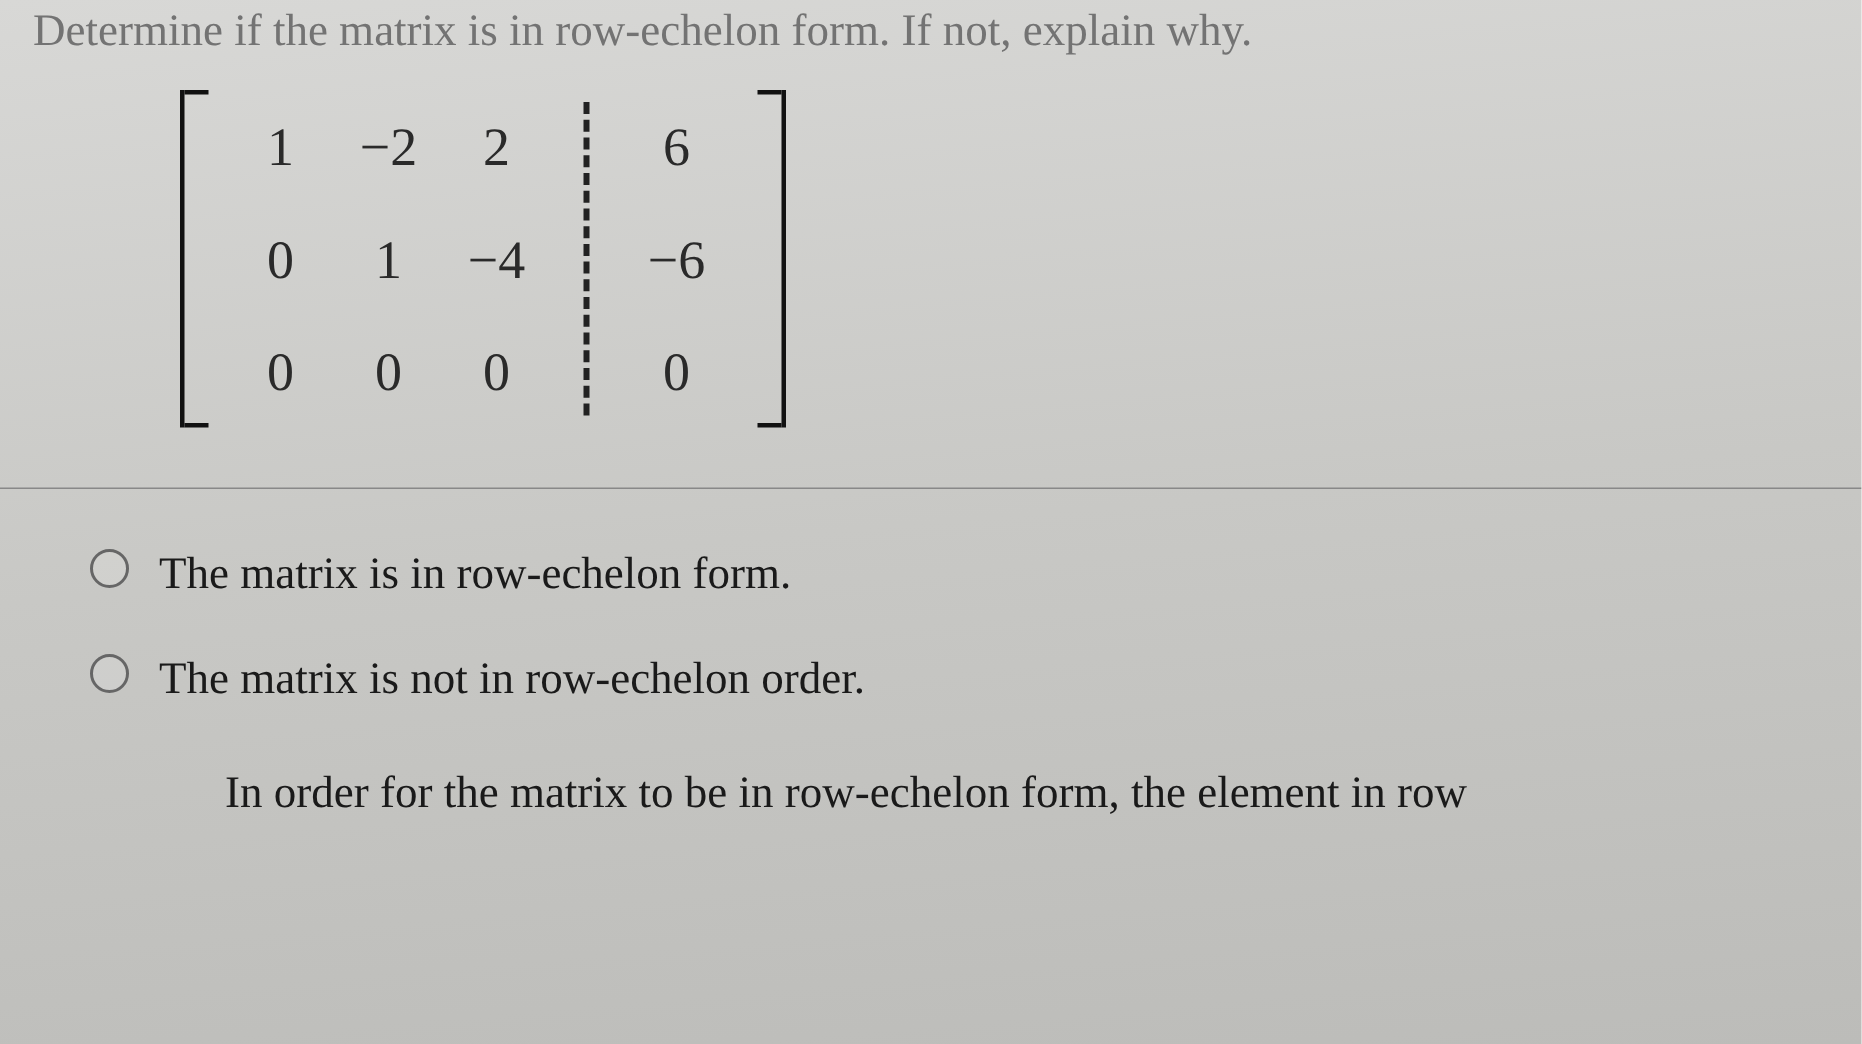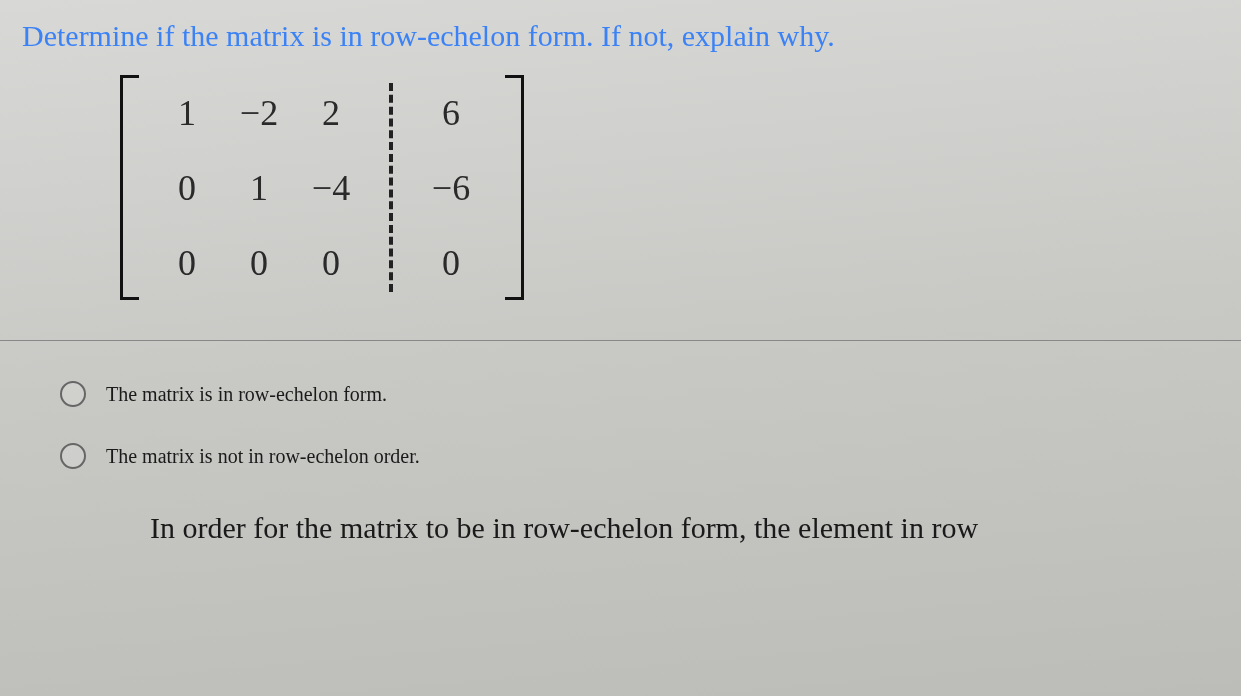--- a/index.html
+++ b/index.html
@@ -6,24 +6,24 @@
     margin: 0;
     padding: 0;
     font-family: Georgia, 'Times New Roman', serif;
     background: linear-gradient(175deg, #d8d8d6 0%, #c8c8c5 50%, #bcbcb9 100%);
     width: 1241px;
     height: 696px;
     overflow: hidden;
     color: #2a2a2a;
   }
   .question-text {
-    padding: 16px 20px 10px 22px;
+    padding: 1px 20px 10px 22px;
     font-size: 30px;
     line-height: 1.3;
-    color: #3b82f6;
+    color: #737373;
   }
   .matrix-wrap {
     display: flex;
     align-items: stretch;
     margin: 10px 0 30px 120px;
     height: 225px;
   }
   .bracket {
     width: 18px;
     position: relative;
@@ -95,23 +95,22 @@
     text-align: center;
     font-family: 'Times New Roman', serif;
   }
   .answer-box {
     margin: 40px 0 0 0;
     border-top: 1px solid #888;
     padding: 40px 0 0 60px;
   }
   .option {
     display: flex;
-    align-items: center;
     margin-bottom: 36px;
-    font-size: 20px;
+    font-size: 30px;
     color: #1a1a1a;
   }
   .radio {
     width: 22px;
     height: 22px;
     border: 2px solid #666;
     border-radius: 50%;
     margin-right: 20px;
     flex-shrink: 0;
     background: rgba(255,255,255,0.15);

